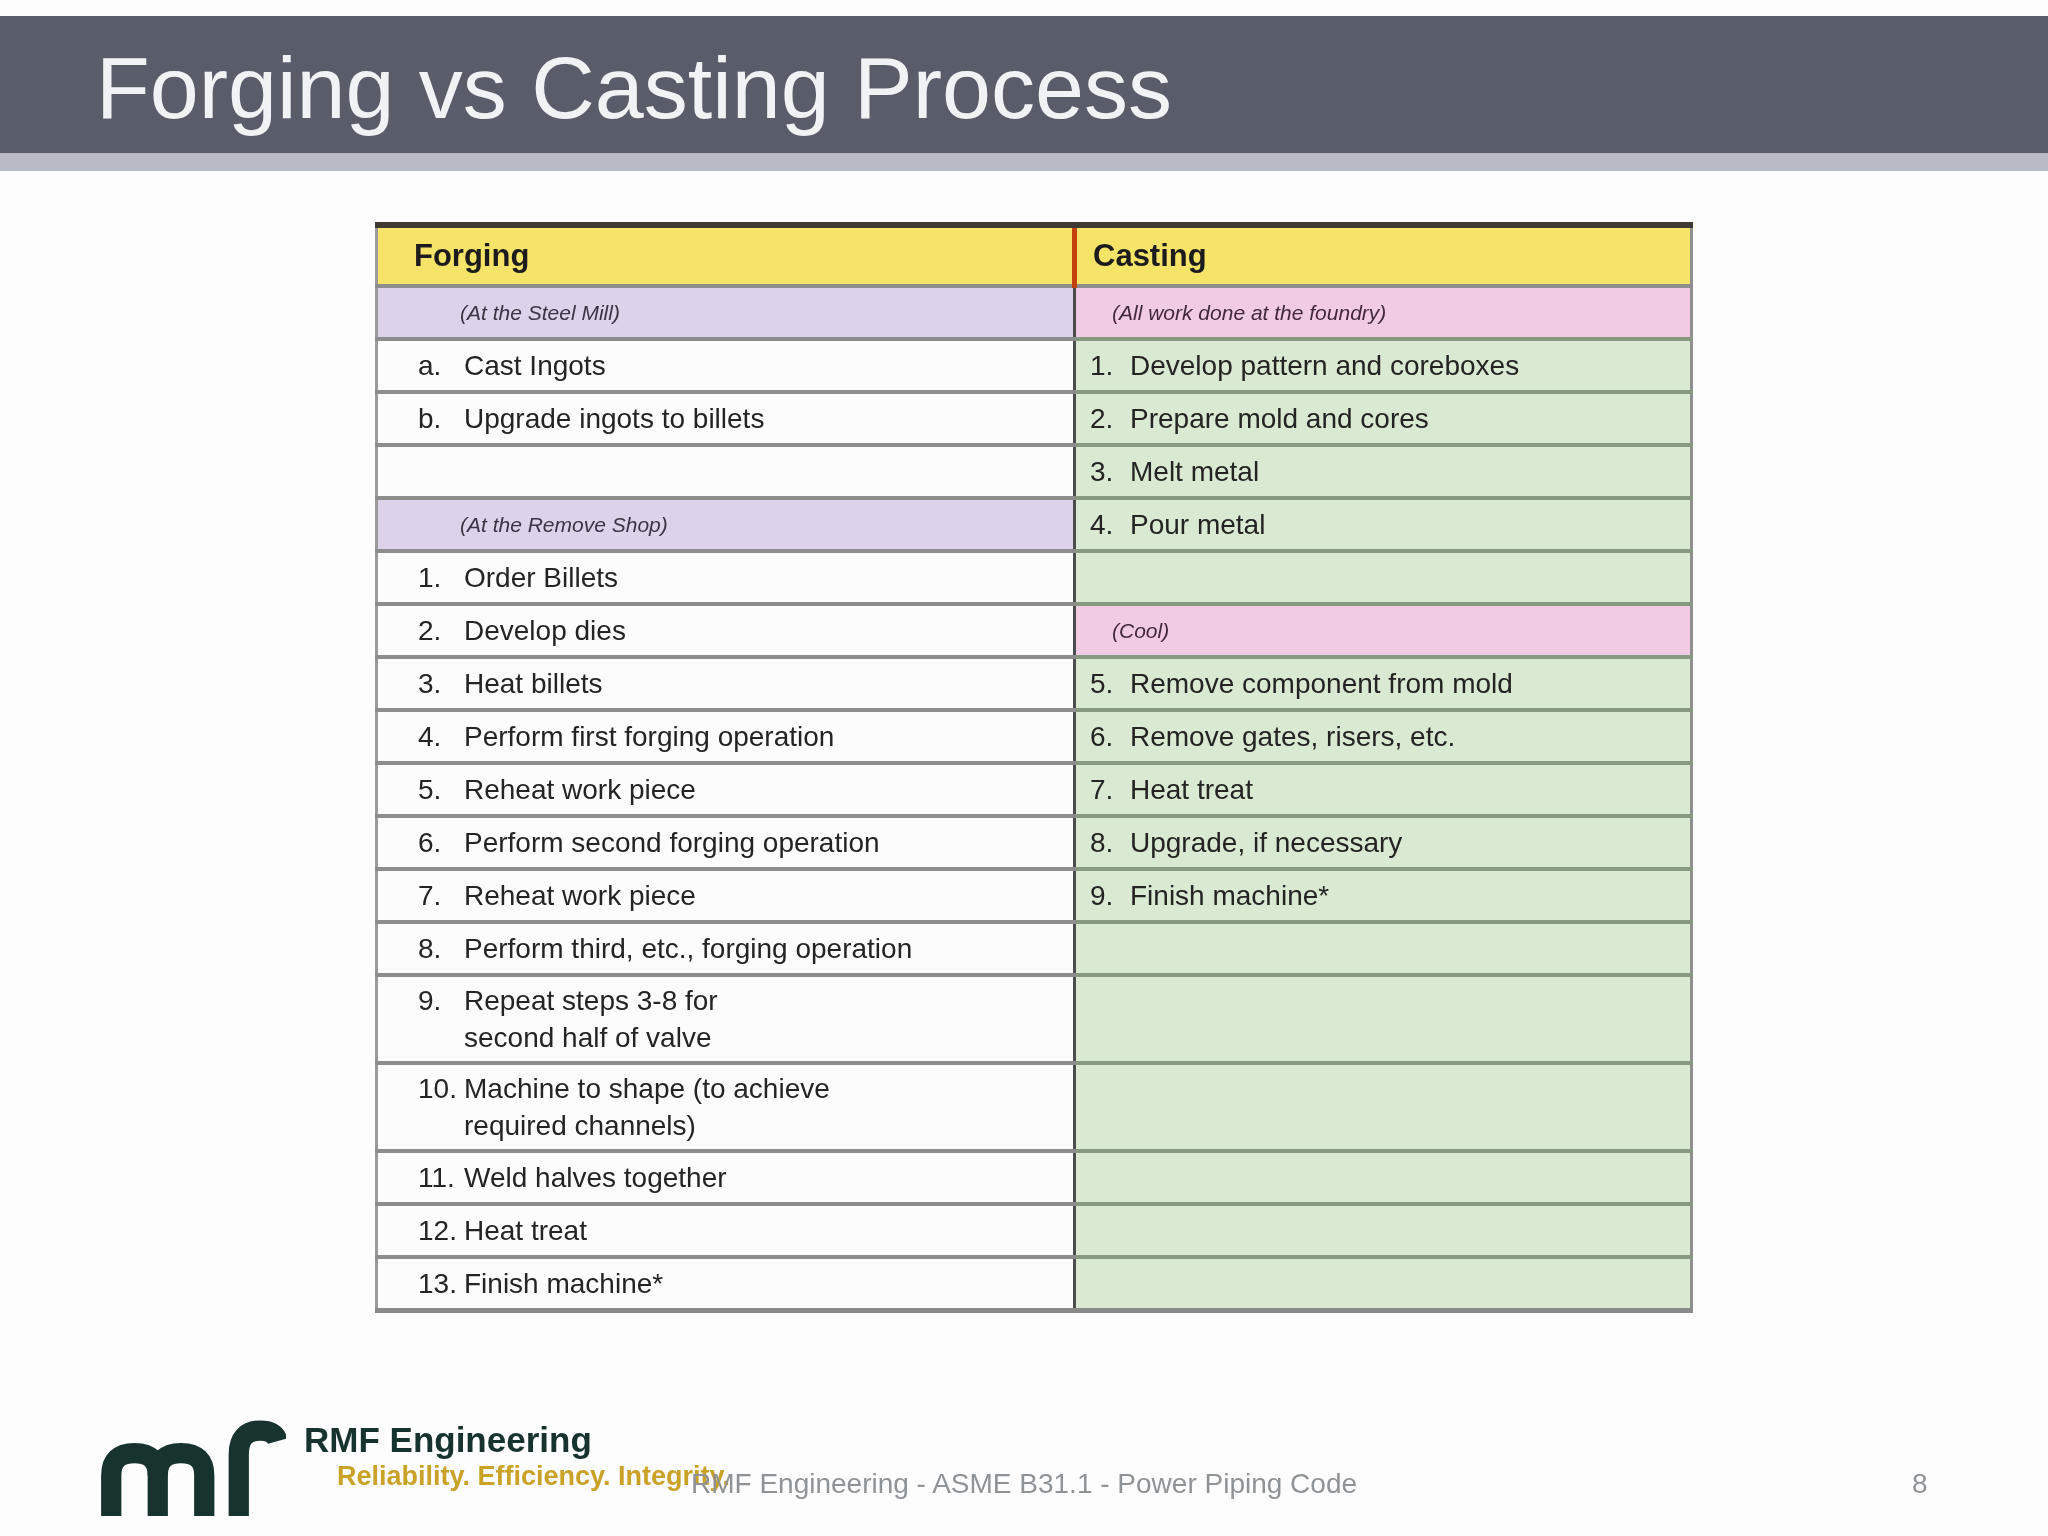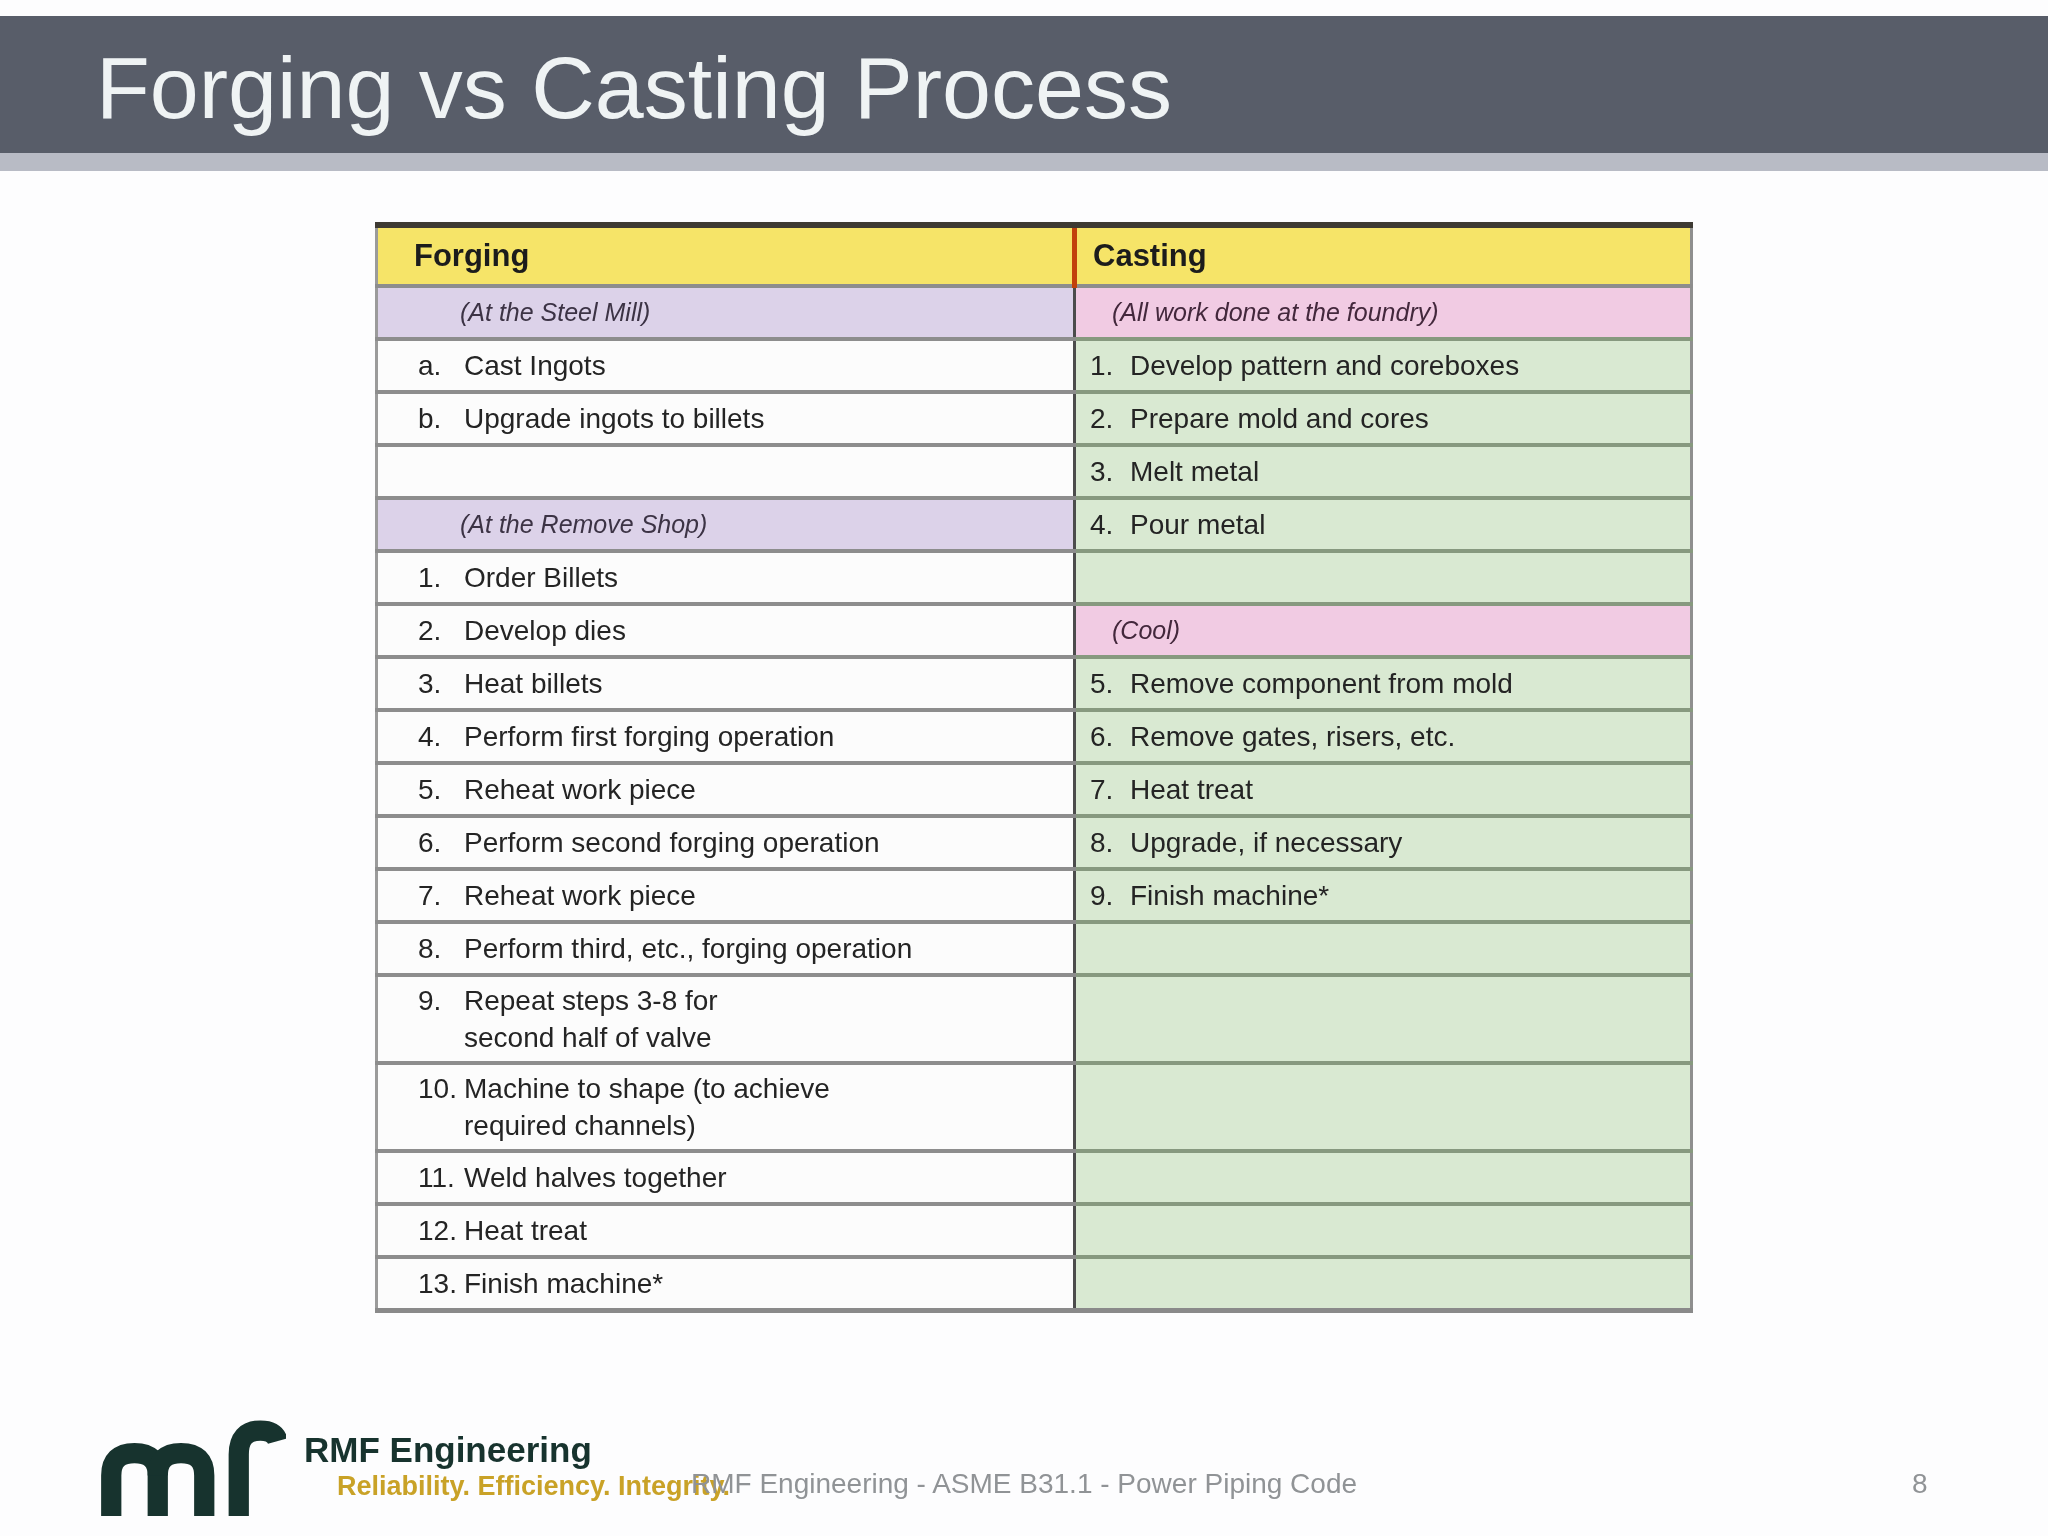--- a/index.html
+++ b/index.html
@@ -29,32 +29,32 @@
     height:56px; background:var(--table_yellow,#f6e468); color:#1c1c1c;
     font-size:31px; font-weight:bold; text-align:left;
     border-bottom:4px solid var(--grid_gray,#8d8d8d);
   }
   thead th.left  { padding-left:36px; border-right:5px solid #c2410c; }
   thead th.right { padding-left:16px; }
   tbody tr { height:53px; }
   tbody td { font-size:28px; color:#242424; border-bottom:4px solid var(--grid_gray,#8d8d8d); }
   td.left  { background:#fcfcfc; border-right:3px solid #4c4c4c; }
   td.right { background:var(--table_green,#d9e9d2); border-bottom-color:var(--grid_green,#87997f); }
-  td.label { font-style:italic; font-size:25px; color:#3c3345; }
+  td.label { font-style:italic; font-size:21px; color:#3c3345; }
   td.left.label  { background:var(--table_lavender,#dcd2e9); padding-left:82px; }
   td.right.label { background:var(--table_pink,#f1cbe3); padding-left:36px; color:#43283c; }
   td.item .wrap { display:flex; align-items:flex-start; padding:5px 6px 5px 0; line-height:37px; }
   td.left.item  .wrap { padding-left:40px; }
   td.right.item .wrap { padding-left:14px; }
   td.left.item  .marker { flex:0 0 46px; }
   td.right.item .marker { flex:0 0 40px; }
   td .text { white-space:pre-line; }
 
   
-  .logo { position:absolute; left:100px; top:1420px; display:flex; align-items:center; gap:18px; }
+  .logo { position:absolute; left:100px; top:1420px; display:flex; align-items:flex-start; gap:18px; }
   .logo svg { display:block; }
   .logo-text { padding-bottom:2px; }
   .logo-text .name    { font-size:35px; font-weight:bold; color:var(--logo_teal,#17332e); line-height:1.15; }
   .logo-text .tagline { font-size:27px; font-weight:600; color:var(--logo_gold,#c9a227); line-height:1.25;margin-left:33px; }
   .footer-center {
     position:absolute; top:1468px; left:0; width:100%; text-align:center;
     font-size:28px; color:var(--footer_text,#909396);
   }
   .page-num { position:absolute; top:1468px; left:1912px; font-size:28px; color:var(--footer_text,#909396); }
 </style>

